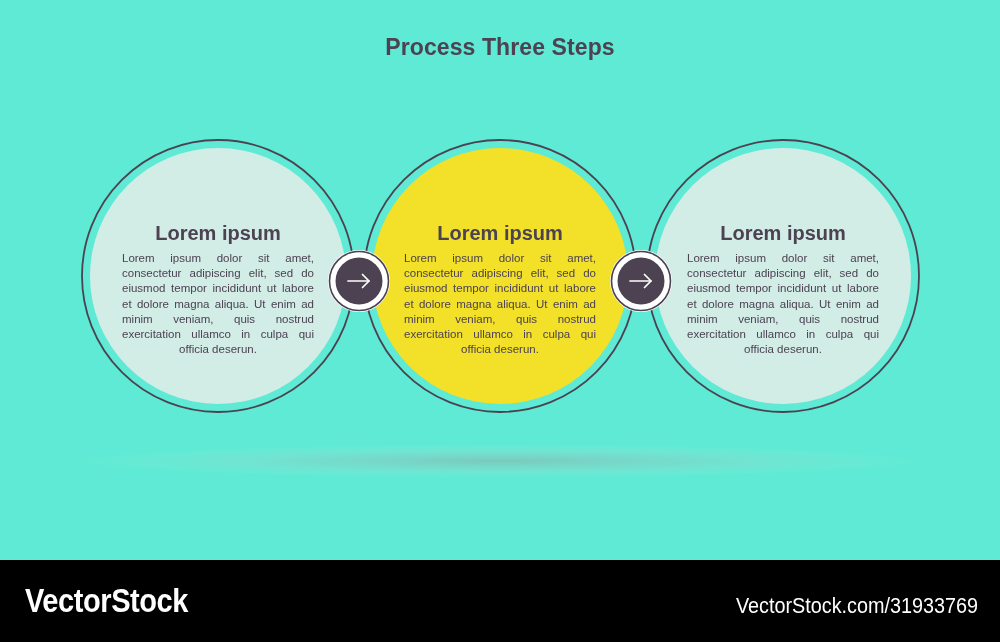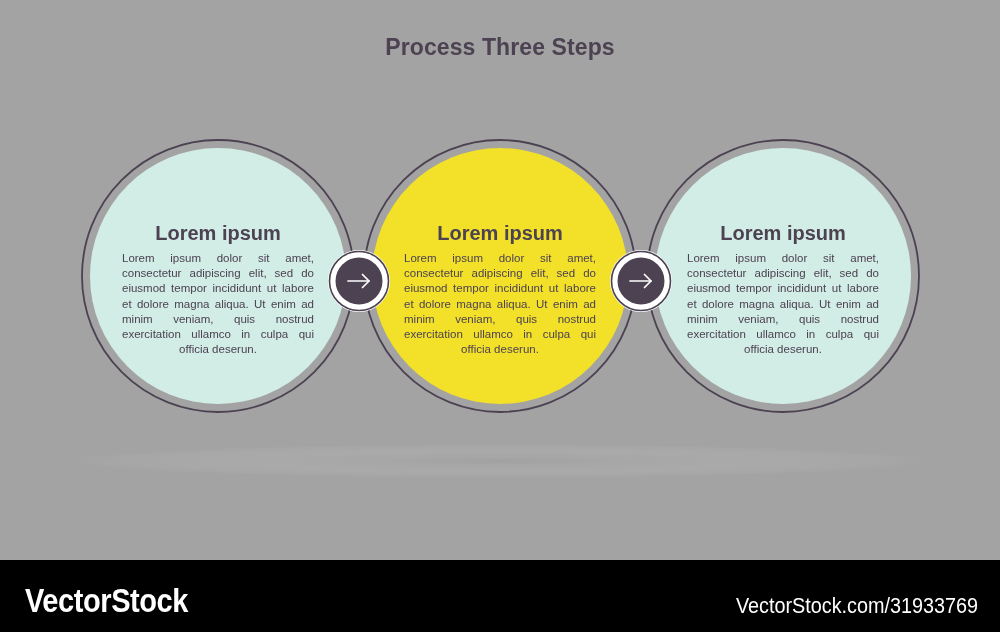--- a/index.html
+++ b/index.html
@@ -12,21 +12,21 @@
     height: 642px;
     font-family: "Liberation Sans", sans-serif;
     overflow: hidden;
     position: relative;
   }
   #canvas {
     position: absolute;
     left: 0; top: 0;
     width: 1000px;
     height: 560px;
-    background: #a3a3a3;
+    background: #5eead4;
     overflow: hidden;
   }
   .title {
     position: absolute;
     left: 0;
     top: 34px;
     width: 1000px;
     text-align: center;
     font-size: 23px;
     font-weight: bold;
@@ -69,21 +69,21 @@
     margin: 2px;
     text-align: justify;
     text-align-last: center;
     hyphens: none;
   }
   #footer {
     position: absolute;
     left: 0;
     top: 560px;
     width: 1000px;
-    height: 72px;
+    height: 82px;
     background: #000000;
   }
   .footer-brand {
     position: absolute;
     left: 25px;
     top: 22px;
     color: #ffffff;
     font-size: 33px;
     font-weight: bold;
     font-family: "Liberation Sans Narrow", "Liberation Sans", sans-serif;

